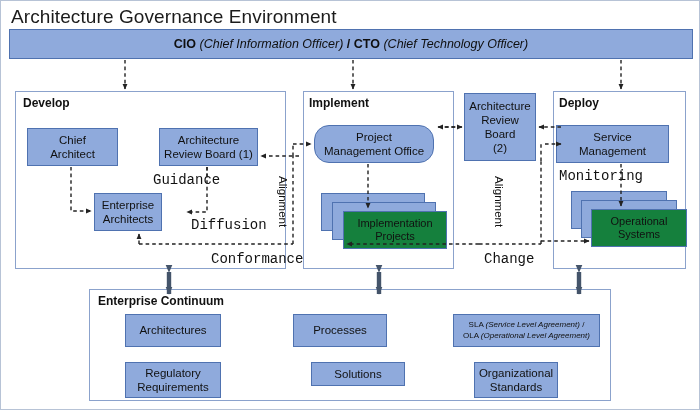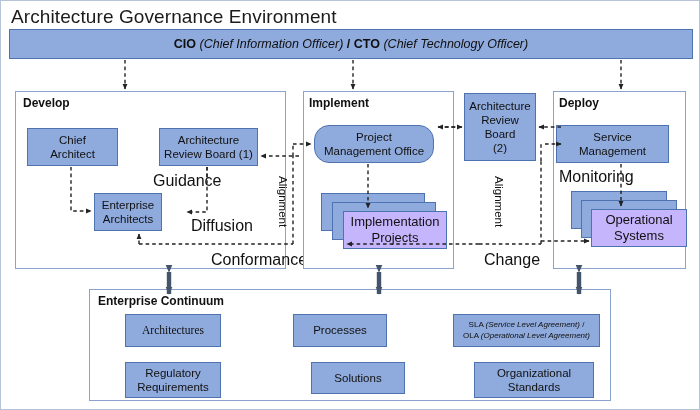--- a/index.html
+++ b/index.html
@@ -34,27 +34,27 @@
   }
   .banner b{font-weight:bold;}
   .banner i{font-style:italic;}
   
   .stack{position:absolute;}
   .stack .sh{
     position:absolute;background:#8faadc;border:1px solid #4f72b0;
     box-sizing:border-box;
   }
   .stack .front{
-    position:absolute;background:#c4b5fd;border:1px solid #4f72b0;
+    position:absolute;background:#15803d;border:1px solid #4f72b0;
     box-sizing:border-box;display:flex;align-items:center;justify-content:center;
-    text-align:center;font-size:13px;color:#111;line-height:1.22;
+    text-align:center;font-size:11px;color:#111;line-height:1.22;
   }
   
   .lbl{
-    position:absolute;font-size:16px;color:#111;white-space:nowrap;
+    position:absolute;font-size:14px;color:#111;white-space:nowrap;font-family:Liberation Mono, monospace;
   }
   .vlbl{
     position:absolute;font-size:11.5px;color:#111;white-space:nowrap;
     transform-origin:0 0;transform:rotate(90deg);
   }
   .sla{
     font-size:8px;line-height:1.35;padding:0 3px;
   }
   .sla i{font-style:italic;}
   svg.ov{position:absolute;left:0;top:0;width:700px;height:410px;
@@ -127,35 +127,35 @@
     <div class="sh" style="left:0px;top:0px;width:96px;height:38px;"></div>
     <div class="sh" style="left:10px;top:9px;width:96px;height:38px;"></div>
     <div class="front" style="left:20px;top:18px;width:96px;height:38px;">
       <span>Operational<br>Systems</span>
     </div>
   </div>
 
   <div class="panel" style="left:88px;top:288px;width:522px;height:112px;"></div>
   <div class="panel-title" style="left:97px;top:293px;">Enterprise Continuum</div>
 
-  <div class="bluebox" style="left:124px;top:313px;width:96px;height:33px;font-family:Liberation Serif, serif;">Architectures</div>
+  <div class="bluebox" style="left:124px;top:313px;width:96px;height:33px;">Architectures</div>
   <div class="bluebox" style="left:292px;top:313px;width:94px;height:33px;">Processes</div>
 
   <div class="bluebox sla" style="left:452px;top:313px;width:147px;height:33px;">
     <span>
       <span>SLA </span><i>(Service Level Agreement)</i><span> /</span><br>
       <span>OLA </span><i>(Operational Level Agreement)</i>
     </span>
   </div>
 
   <div class="bluebox" style="left:124px;top:361px;width:96px;height:36px;">
     <span>Regulatory<br>Requirements</span>
   </div>
-  <div class="bluebox" style="left:310px;top:361px;width:94px;height:32px;">Solutions</div>
-  <div class="bluebox" style="left:473px;top:361px;width:120px;height:36px;">
+  <div class="bluebox" style="left:310px;top:361px;width:94px;height:24px;">Solutions</div>
+  <div class="bluebox" style="left:473px;top:361px;width:84px;height:36px;">
     <span>Organizational<br>Standards</span>
   </div>
 
   <svg class="ov">
     <defs>
       <marker id="ah" markerWidth="7" markerHeight="7" refX="5.4" refY="3" orient="auto" markerUnits="userSpaceOnUse">
         <path d="M0,0.4 L6,3 L0,5.6 z" fill="#222"></path>
       </marker>
       <marker id="ahb" markerWidth="9" markerHeight="9" refX="7.2" refY="4" orient="auto" markerUnits="userSpaceOnUse">
         <path d="M0,0.6 L8,4 L0,7.4 z" fill="#44546a"></path>

